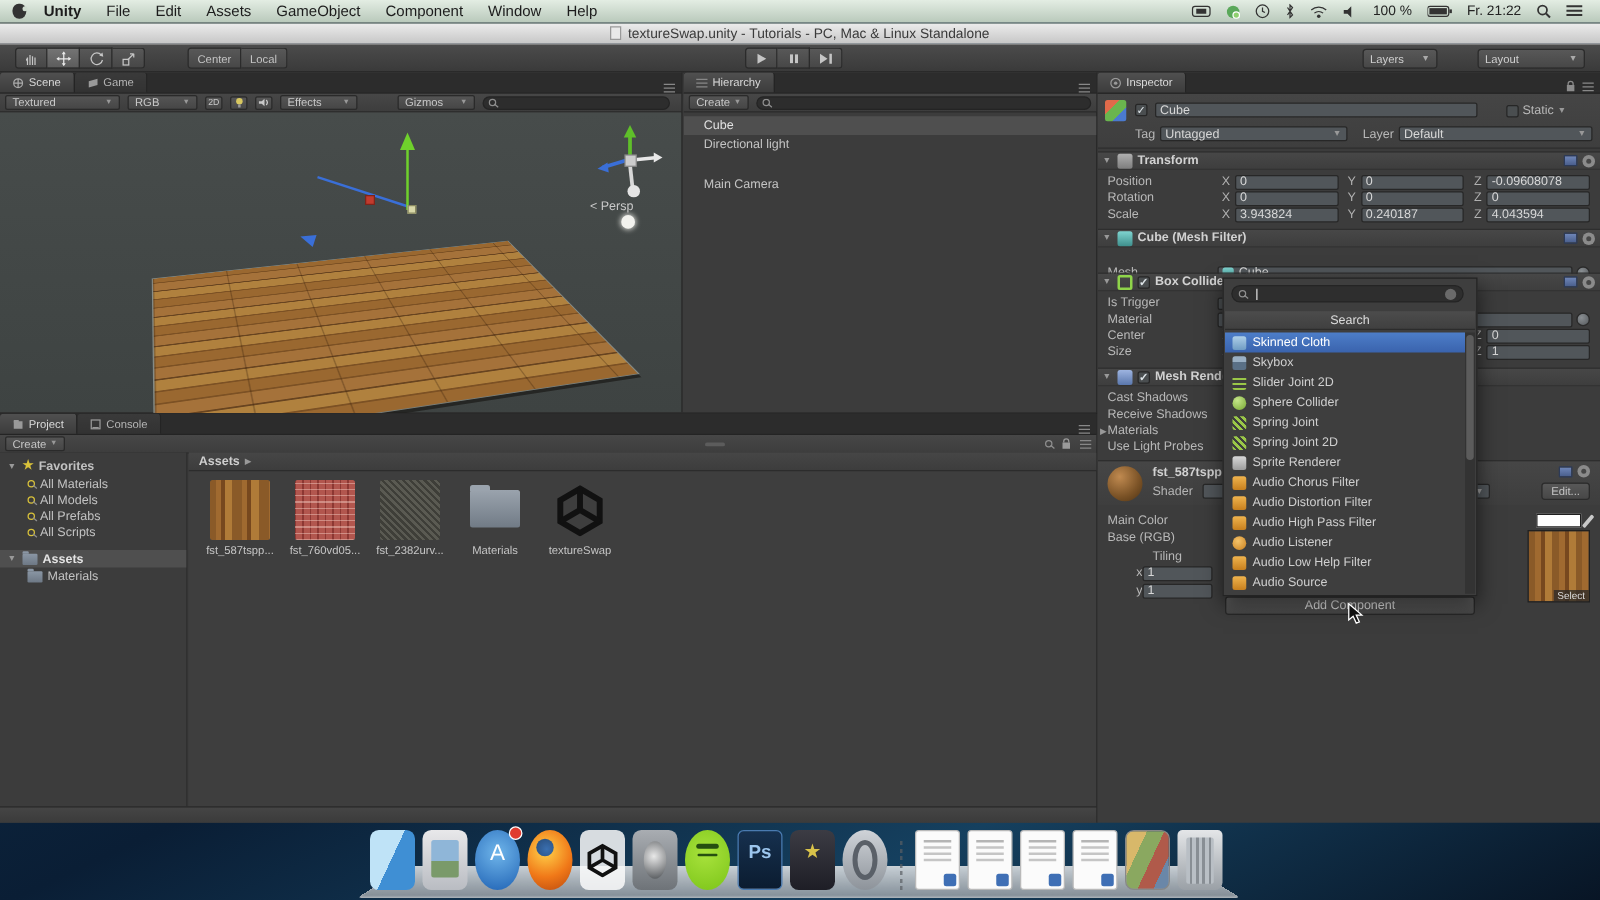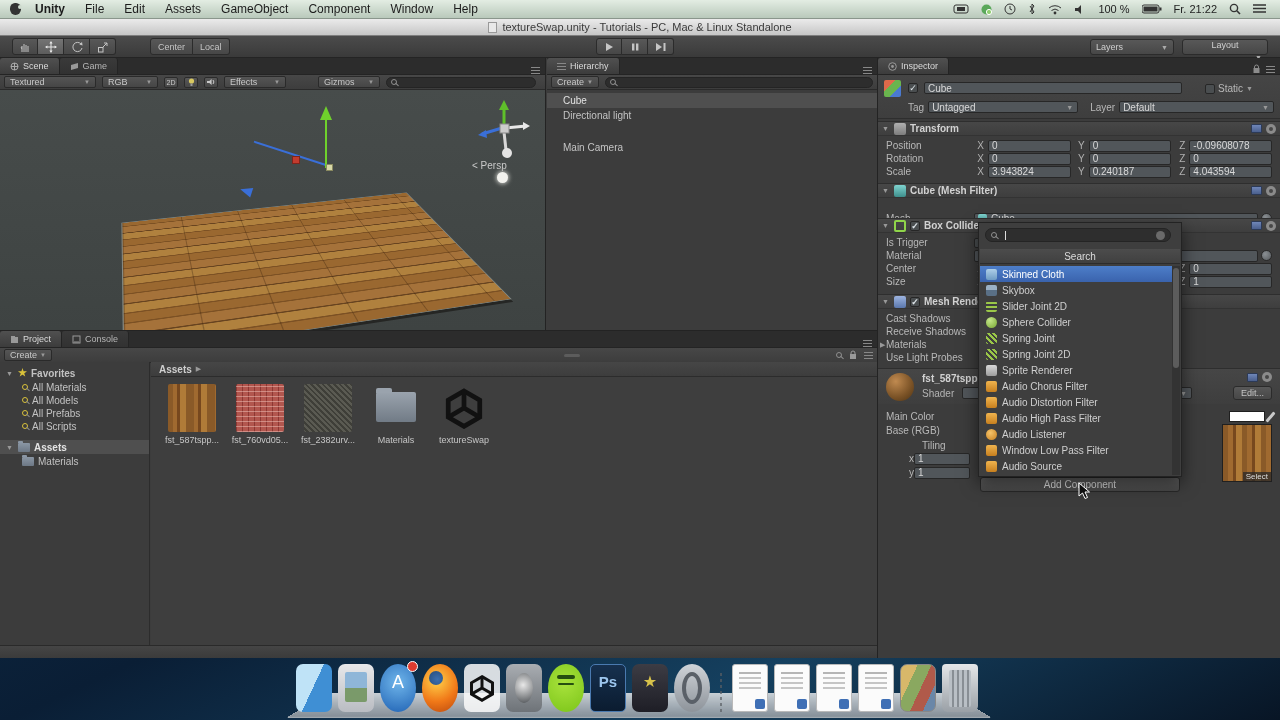--- a/index.html
+++ b/index.html
@@ -314,25 +314,25 @@
               <rect x="6" y="1.5" width="2.4" height="7" fill="#c5c5c5"></rect>
             </svg>
           </div>
         <div class="tbtn last">
             <svg width="12" height="10">
               <path d="M1 1 L7 5 L1 9 Z" fill="#c5c5c5"></path>
               <rect x="8.5" y="1" width="2" height="8" fill="#c5c5c5"></rect>
             </svg>
           </div>
       </div>
-      <div class="dd" style="position:absolute; left:1090px; top:3px; width:84px;">
+      <div class="dd" style="position:absolute; left:1090px; top:3px; width:60px;">
           <span>Layers</span>
           <span class="arr">▼</span>
         </div>
-      <div class="dd" style="position:absolute; left:1182px; top:3px; width:86px;flex-direction:column;">
+      <div class="dd" style="position:absolute; left:1182px; top:3px; width:86px;">
           <span>Layout</span>
           <span class="arr">▼</span>
         </div>
     </div>
 
     <div class="panel" style="left:0; top:22px; width:546px; height:272px; border-right:1px solid #232323;">
       <div class="tabstrip">
         <div class="tab active">
             <svg width="9" height="9">
               <circle cx="4.5" cy="4.5" r="3.5" fill="none" stroke="#aaa"></circle>
@@ -831,21 +831,21 @@
         <div class="pitem" style="top:187px;">
             <span class="picon pi-audio"></span>
             <span>Audio High Pass Filter</span>
           </div>
         <div class="pitem" style="top:203px;">
             <span class="picon pi-audio-circ"></span>
             <span>Audio Listener</span>
           </div>
         <div class="pitem" style="top:219px;">
             <span class="picon pi-audio"></span>
-            <span>Window Low Pass Filter</span>
+            <span>Audio Low Help Filter</span>
           </div>
         <div class="pitem" style="top:235px;">
             <span class="picon pi-audio"></span>
             <span>Audio Source</span>
           </div>
         <div class="pscroll">
             <div class="handle"></div>
           </div>
       </div>
     </div>

